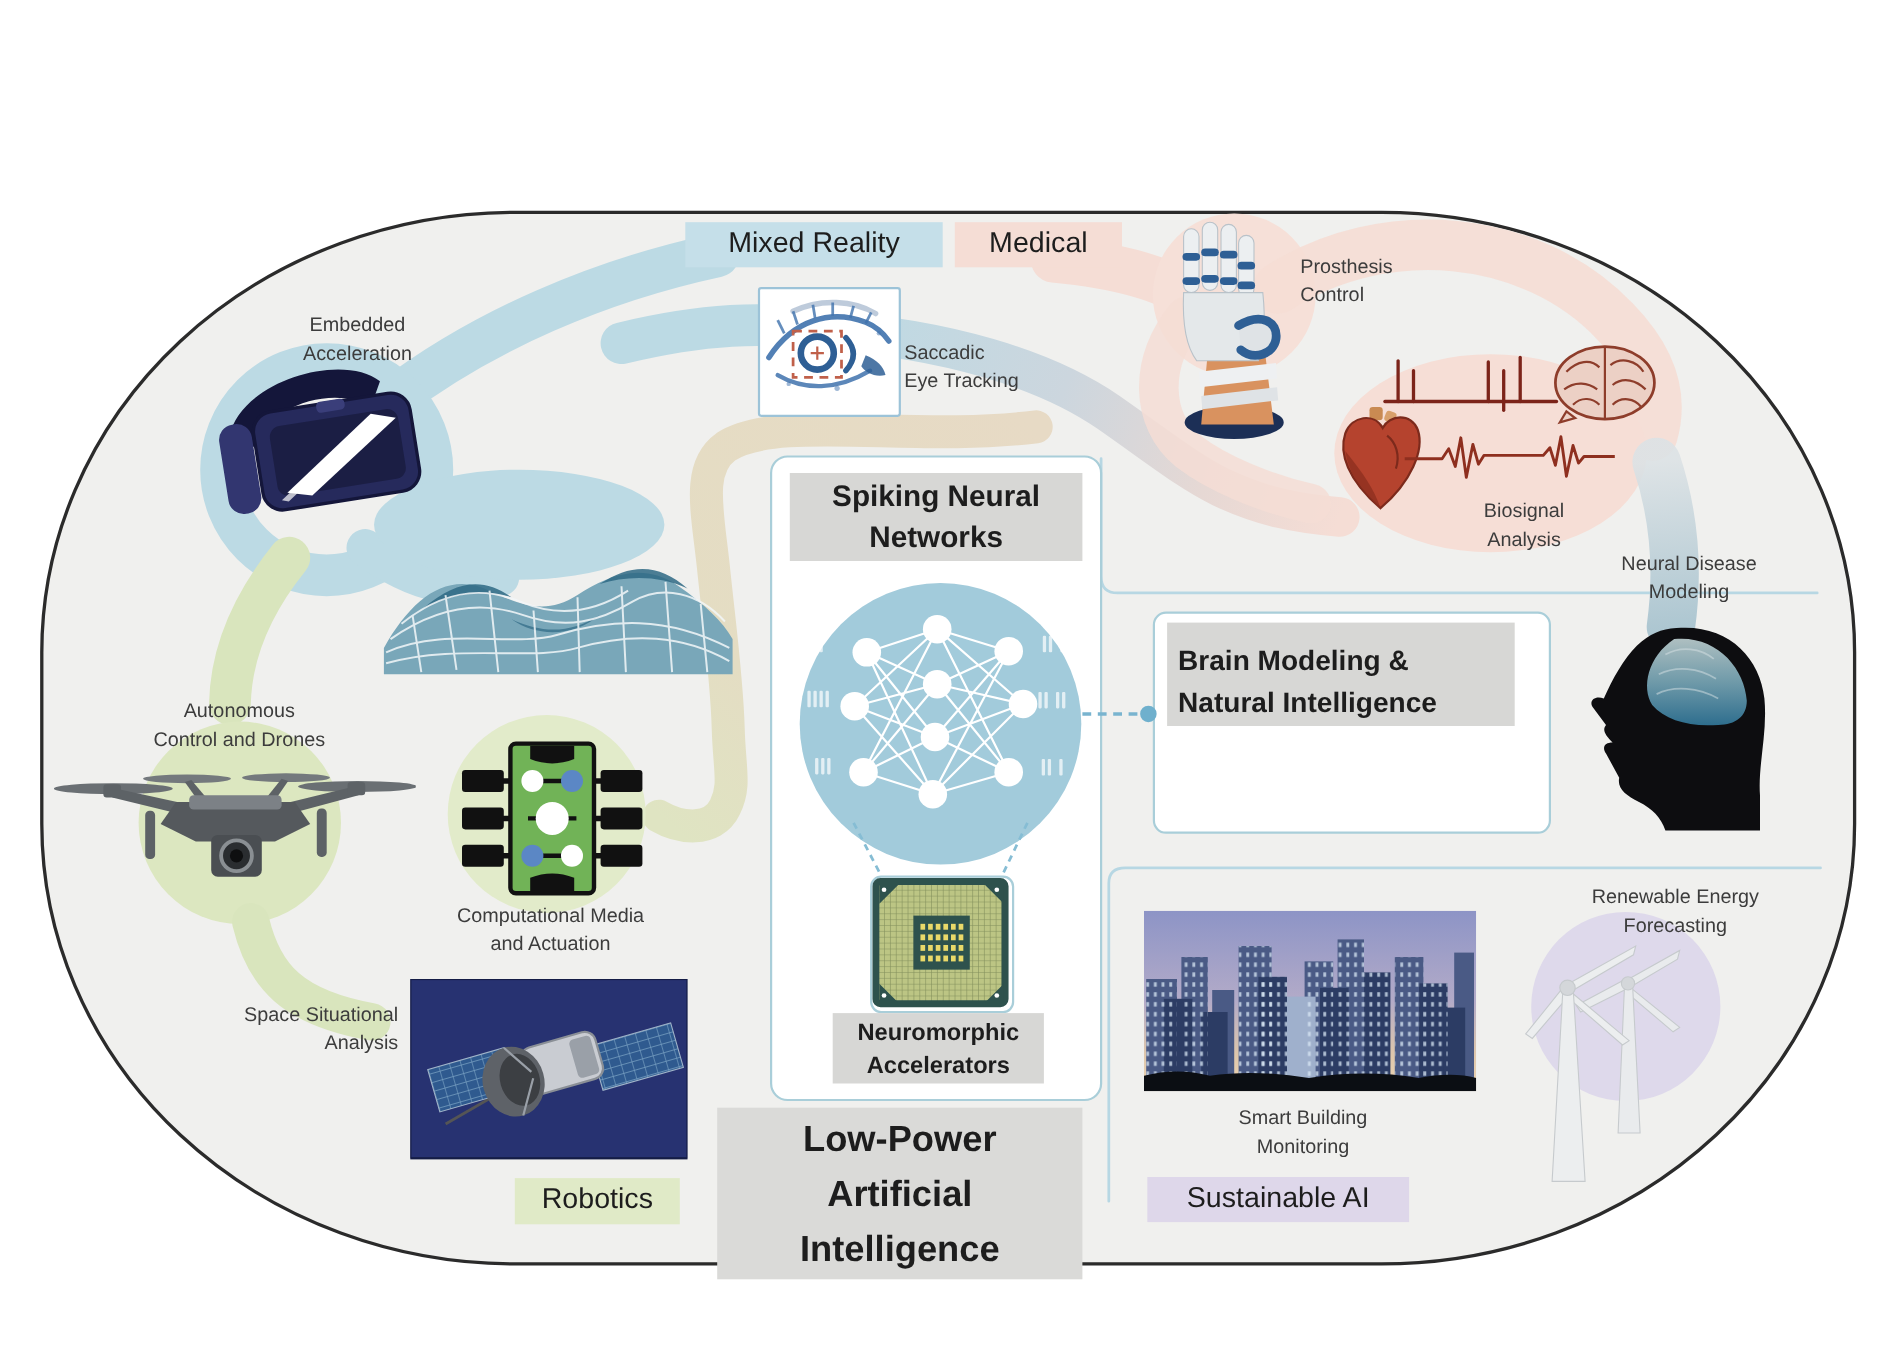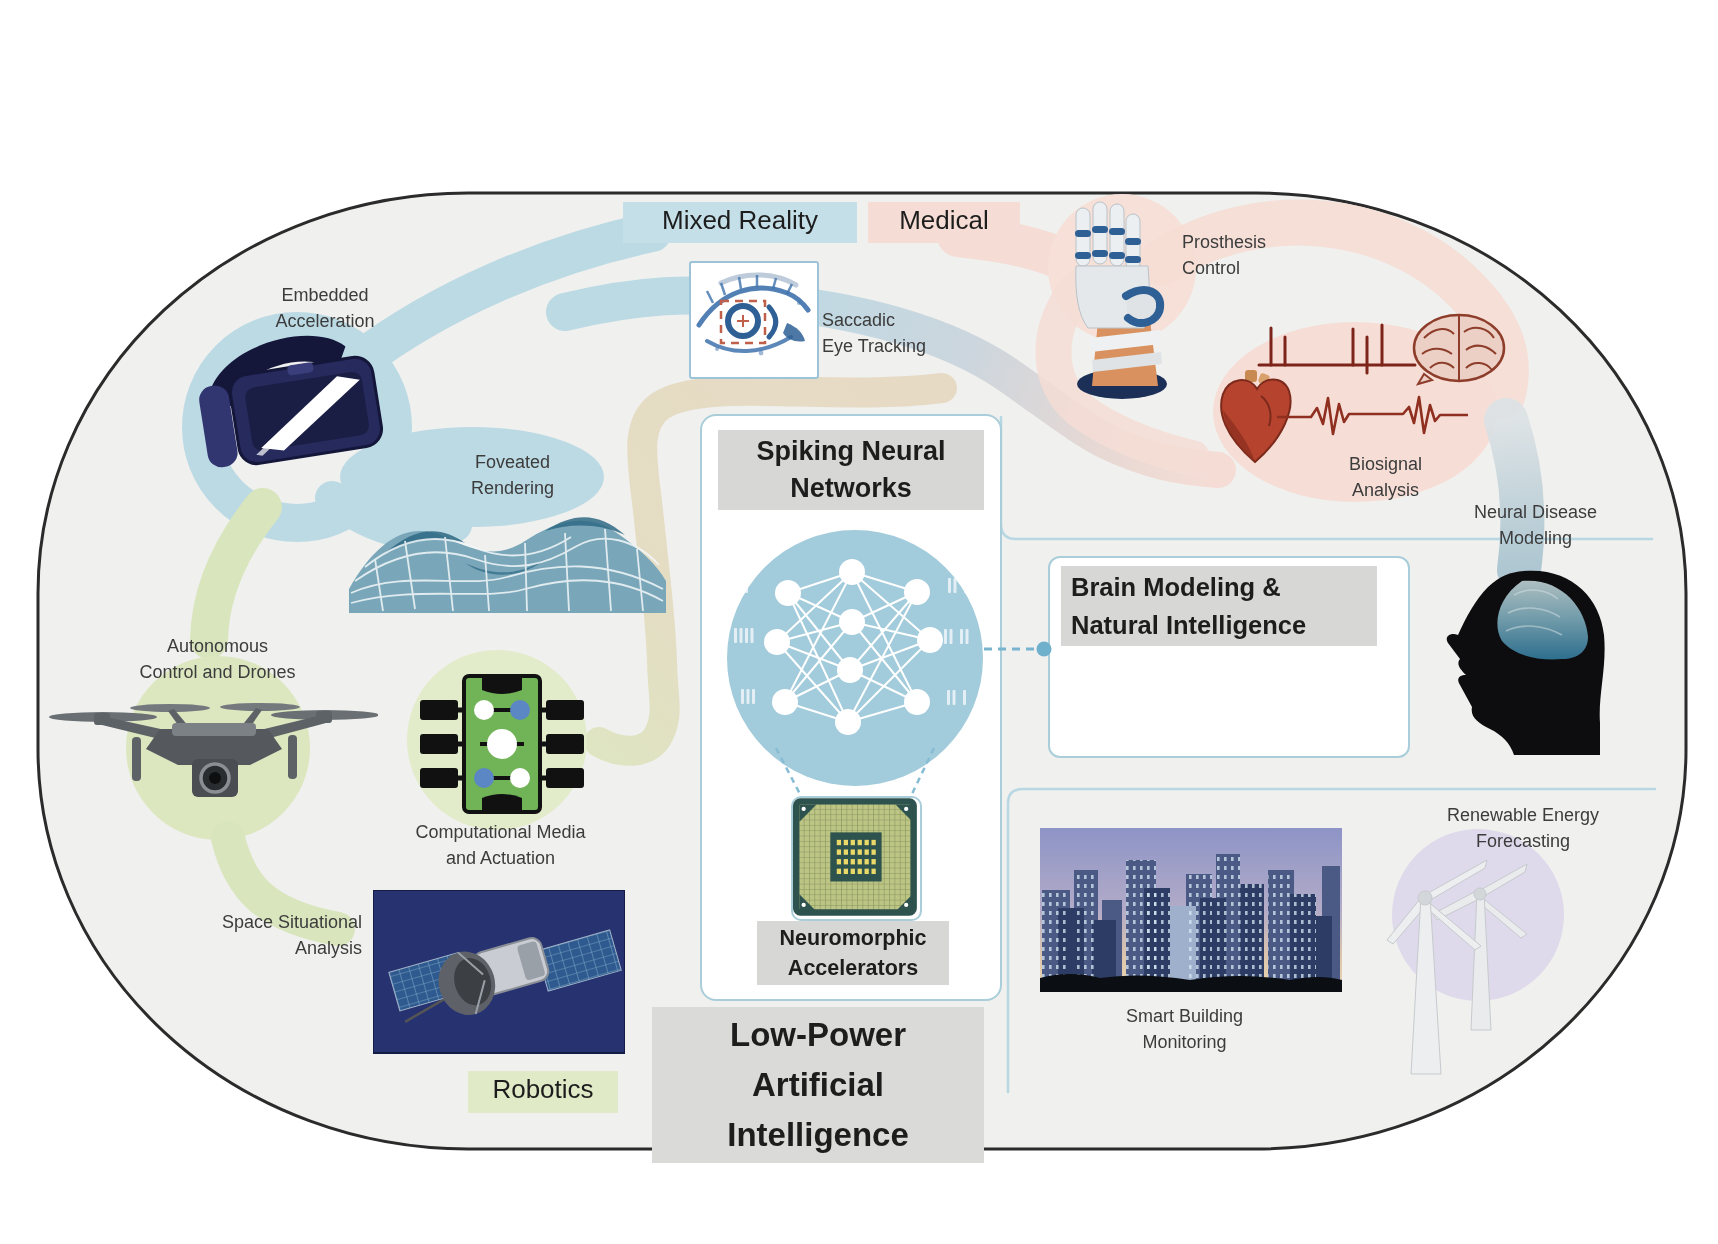--- a/index.html
+++ b/index.html
@@ -10,21 +10,21 @@
   .wbox{position:absolute;background:#ffffff;border:2.5px solid #a9ced9;z-index:5;box-sizing:border-box;}
   .snn-box{left:700px;top:414px;width:302px;height:587px;border-radius:16px;}
   .brain-box{left:1048px;top:556px;width:362px;height:202px;border-radius:12px;}
   .eye-frame{left:689px;top:261px;width:130px;height:118px;border:2px solid #9cc3d8;border-radius:3px;z-index:5;}
   .chip-frame{left:791px;top:796px;width:131px;height:125px;border-radius:10px;}
   
   .gray{position:absolute;background:#d7d7d5;z-index:10;font-weight:bold;text-align:center;}
   .snn-title{left:718px;top:430px;width:266px;padding:3px 0;font-size:27px;line-height:37px;}
   .neuro-label{left:757px;top:921px;width:192px;padding:2px 0;font-size:21.5px;line-height:30px;}
   .lowpower{left:652px;top:1007px;width:304px;padding:3px 14px;font-size:33px;line-height:50px;background:#dadad8;}
-  .brain-title{left:1061px;top:566px;width:316px;padding:2px 0 2px 10px;font-size:25.5px;line-height:38px;text-align:left;box-sizing:border-box;}
+  .brain-title{left:1061px;top:566px;width:316px;padding:16px 0 2px 10px;font-size:25.5px;line-height:38px;text-align:left;box-sizing:border-box;}
   
   .region{position:absolute;z-index:20;font-weight:normal;font-size:26px;text-align:center;padding-top:3px;box-sizing:border-box;}
   .r-mixed{left:623px;top:202px;width:234px;height:41px;background:#c5dfe9;}
   .r-medical{left:868px;top:202px;width:152px;height:41px;background:#f5ddd5;}
   .r-robotics{left:468px;top:1071px;width:150px;height:42px;background:#e0eac7;}
   .r-sustainable{left:1043px;top:1070px;width:238px;height:41px;background:#ded7ea;}
   
   .item{position:absolute;z-index:20;font-size:18px;line-height:26px;color:#3c3c3c;text-align:center;}
   .item span{display:block;}
   .i-embedded{left:220px;top:282px;width:210px;}
@@ -463,20 +463,21 @@
       <path d="M 776 748 L 801 796"></path>
       <path d="M 934 748 L 911 796"></path>
     </g>
     <path d="M 984 649 H 1038" stroke="#79b4cf" stroke-width="3.2" stroke-dasharray="8 6" fill="none"></path>
     <circle cx="1044" cy="649" r="7.5" fill="#6fb0cd"></circle>
   </svg>
 
   <div class="region r-mixed"><span>Mixed Reality</span></div>
   <div class="region r-medical"><span>Medical</span></div>
   <div class="region r-robotics"><span>Robotics</span></div>
+  <div class="region r-sustainable"><span>Sustainable AI</span></div>
 
   <div class="gray snn-title">
     <span style="display:block">Spiking Neural</span>
     <span style="display:block">Networks</span>
   </div>
   <div class="gray neuro-label">
     <span style="display:block">Neuromorphic</span>
     <span style="display:block">Accelerators</span>
   </div>
   <div class="gray lowpower">
@@ -485,24 +486,20 @@
   </div>
   <div class="gray brain-title">
     <span style="display:block">Brain Modeling &amp;</span>
     <span style="display:block">Natural Intelligence</span>
   </div>
 
   <div class="item i-embedded">
     <span>Embedded</span>
       <span>Acceleration</span>
   </div>
-  <div class="item i-foveated">
-    <span>Foveated</span>
-      <span>Rendering</span>
-  </div>
   <div class="item i-saccadic">
     <span>Saccadic</span>
       <span>Eye Tracking</span>
   </div>
   <div class="item i-prosthesis">
     <span>Prosthesis</span>
       <span>Control</span>
   </div>
   <div class="item i-biosignal">
     <span>Biosignal</span>

